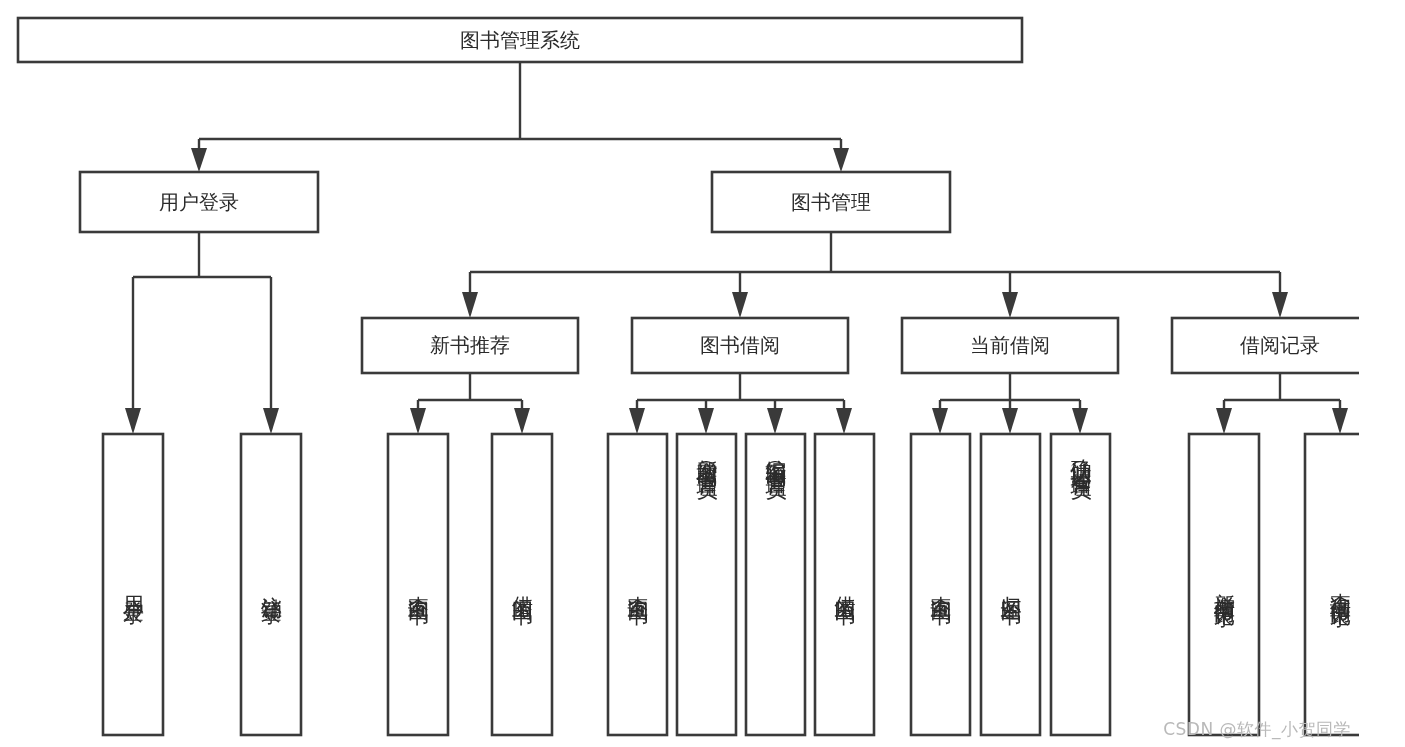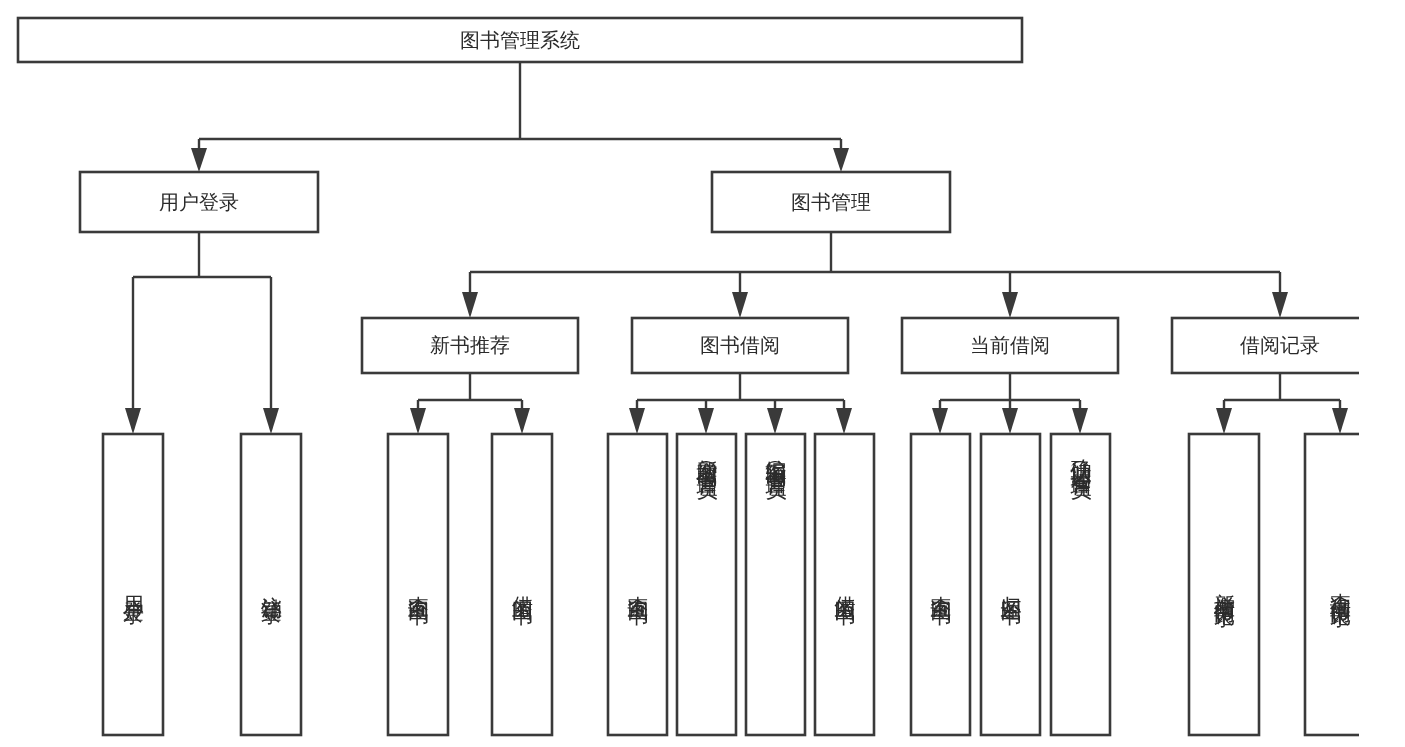--- a/index.html
+++ b/index.html
@@ -251,14 +251,15 @@
   </div>
 
   <div class="vlabel-wrap" style="left:1189px; top:434px; width:70px; height:301px;">
     <span class="vlabel-text">新增借阅记录</span>
   </div>
 
   <div class="vlabel-wrap" style="left:1305px; top:434px; width:70px; height:301px;">
     <span class="vlabel-text">查询借阅记录</span>
   </div>
 
+  <div class="watermark">CSDN @软件_小贺同学</div>
 
 </div>
 
 </body></html>

